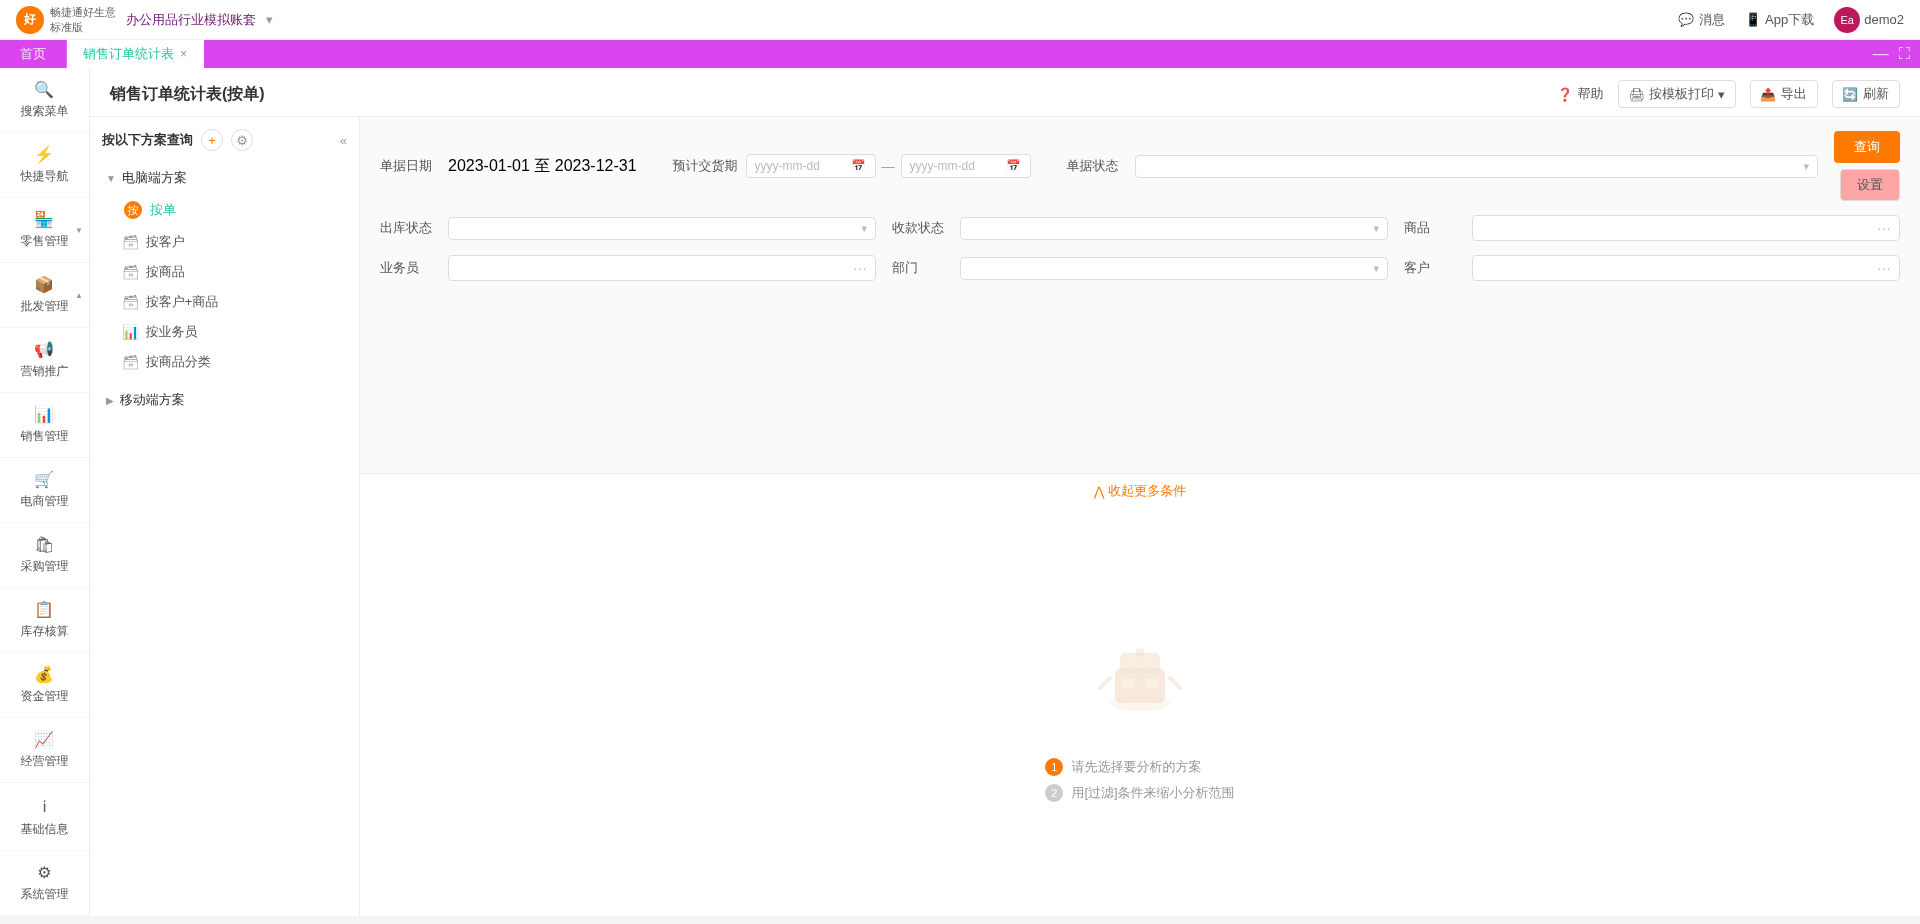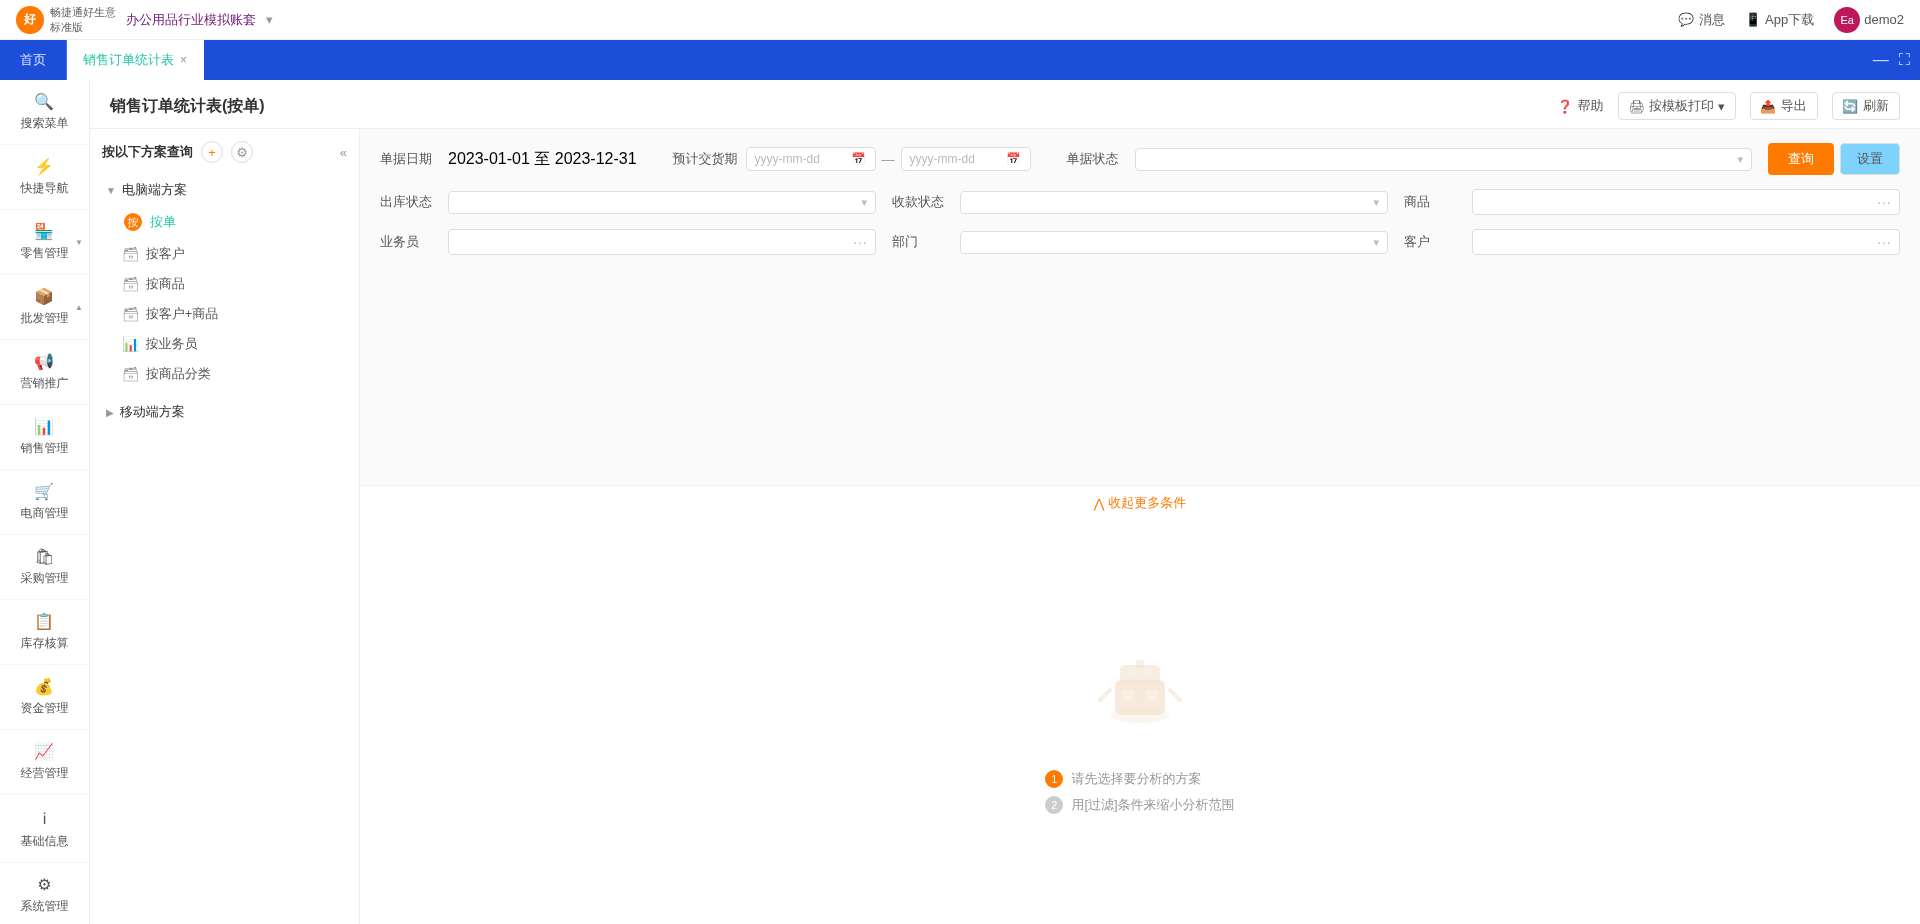--- a/index.html
+++ b/index.html
@@ -20,22 +20,22 @@
     .logo-circle { width: 28px; height: 28px; background: #ff7a00; border-radius: 50%; display: flex; align-items: center; justify-content: center; color: white; font-size: 12px; font-weight: bold; }
     .logo-text { font-size: 11px; color: #666; line-height: 1.3; }
     .topbar-title { font-size: 13px; color: #701a75; }
     .topbar-dropdown { color: #999; cursor: pointer; }
     .topbar-right { display: flex; align-items: center; gap: 20px; color: #555; font-size: 13px; }
     .topbar-right-item { display: flex; align-items: center; gap: 4px; cursor: pointer; }
     .avatar { width: 26px; height: 26px; border-radius: 50%; background: #be185d; display: flex; align-items: center; justify-content: center; color: white; font-size: 11px; }
 
     
     .tabbar {
-      height: 40px;
-      background: #1d4ed8;
+      height: 28px;
+      background: #d946ef;
       display: flex;
       align-items: stretch;
     }
     .tab-item {
       display: flex;
       align-items: center;
       padding: 0 16px;
       font-size: 13px;
       color: rgba(255,255,255,0.85);
       cursor: pointer;
@@ -203,31 +203,31 @@
       background: #ff7a00;
       color: white;
       border: none;
       padding: 7px 20px;
       border-radius: 4px;
       font-size: 13px;
       cursor: pointer;
       white-space: nowrap;
     }
     .setting-btn {
-      background: #7dd3fc;
+      background: #fca5a5;
       color: #555;
       border: 1px solid #ddd;
       padding: 6px 16px;
       border-radius: 4px;
       font-size: 13px;
       cursor: pointer;
       white-space: nowrap;
     }
 
-    .btn-col { display: flex; flex-direction: row; gap: 6px; align-items: flex-end; flex-shrink: 0; }
+    .btn-col { display: flex; flex-direction: column; gap: 6px; align-items: flex-end; flex-shrink: 0; }
 
     .collapse-bar {
       text-align: center;
       padding: 8px;
       cursor: pointer;
       color: #ff7a00;
       font-size: 13px;
       border-top: 1px solid #eee;
       background: #fff;
       display: flex;

